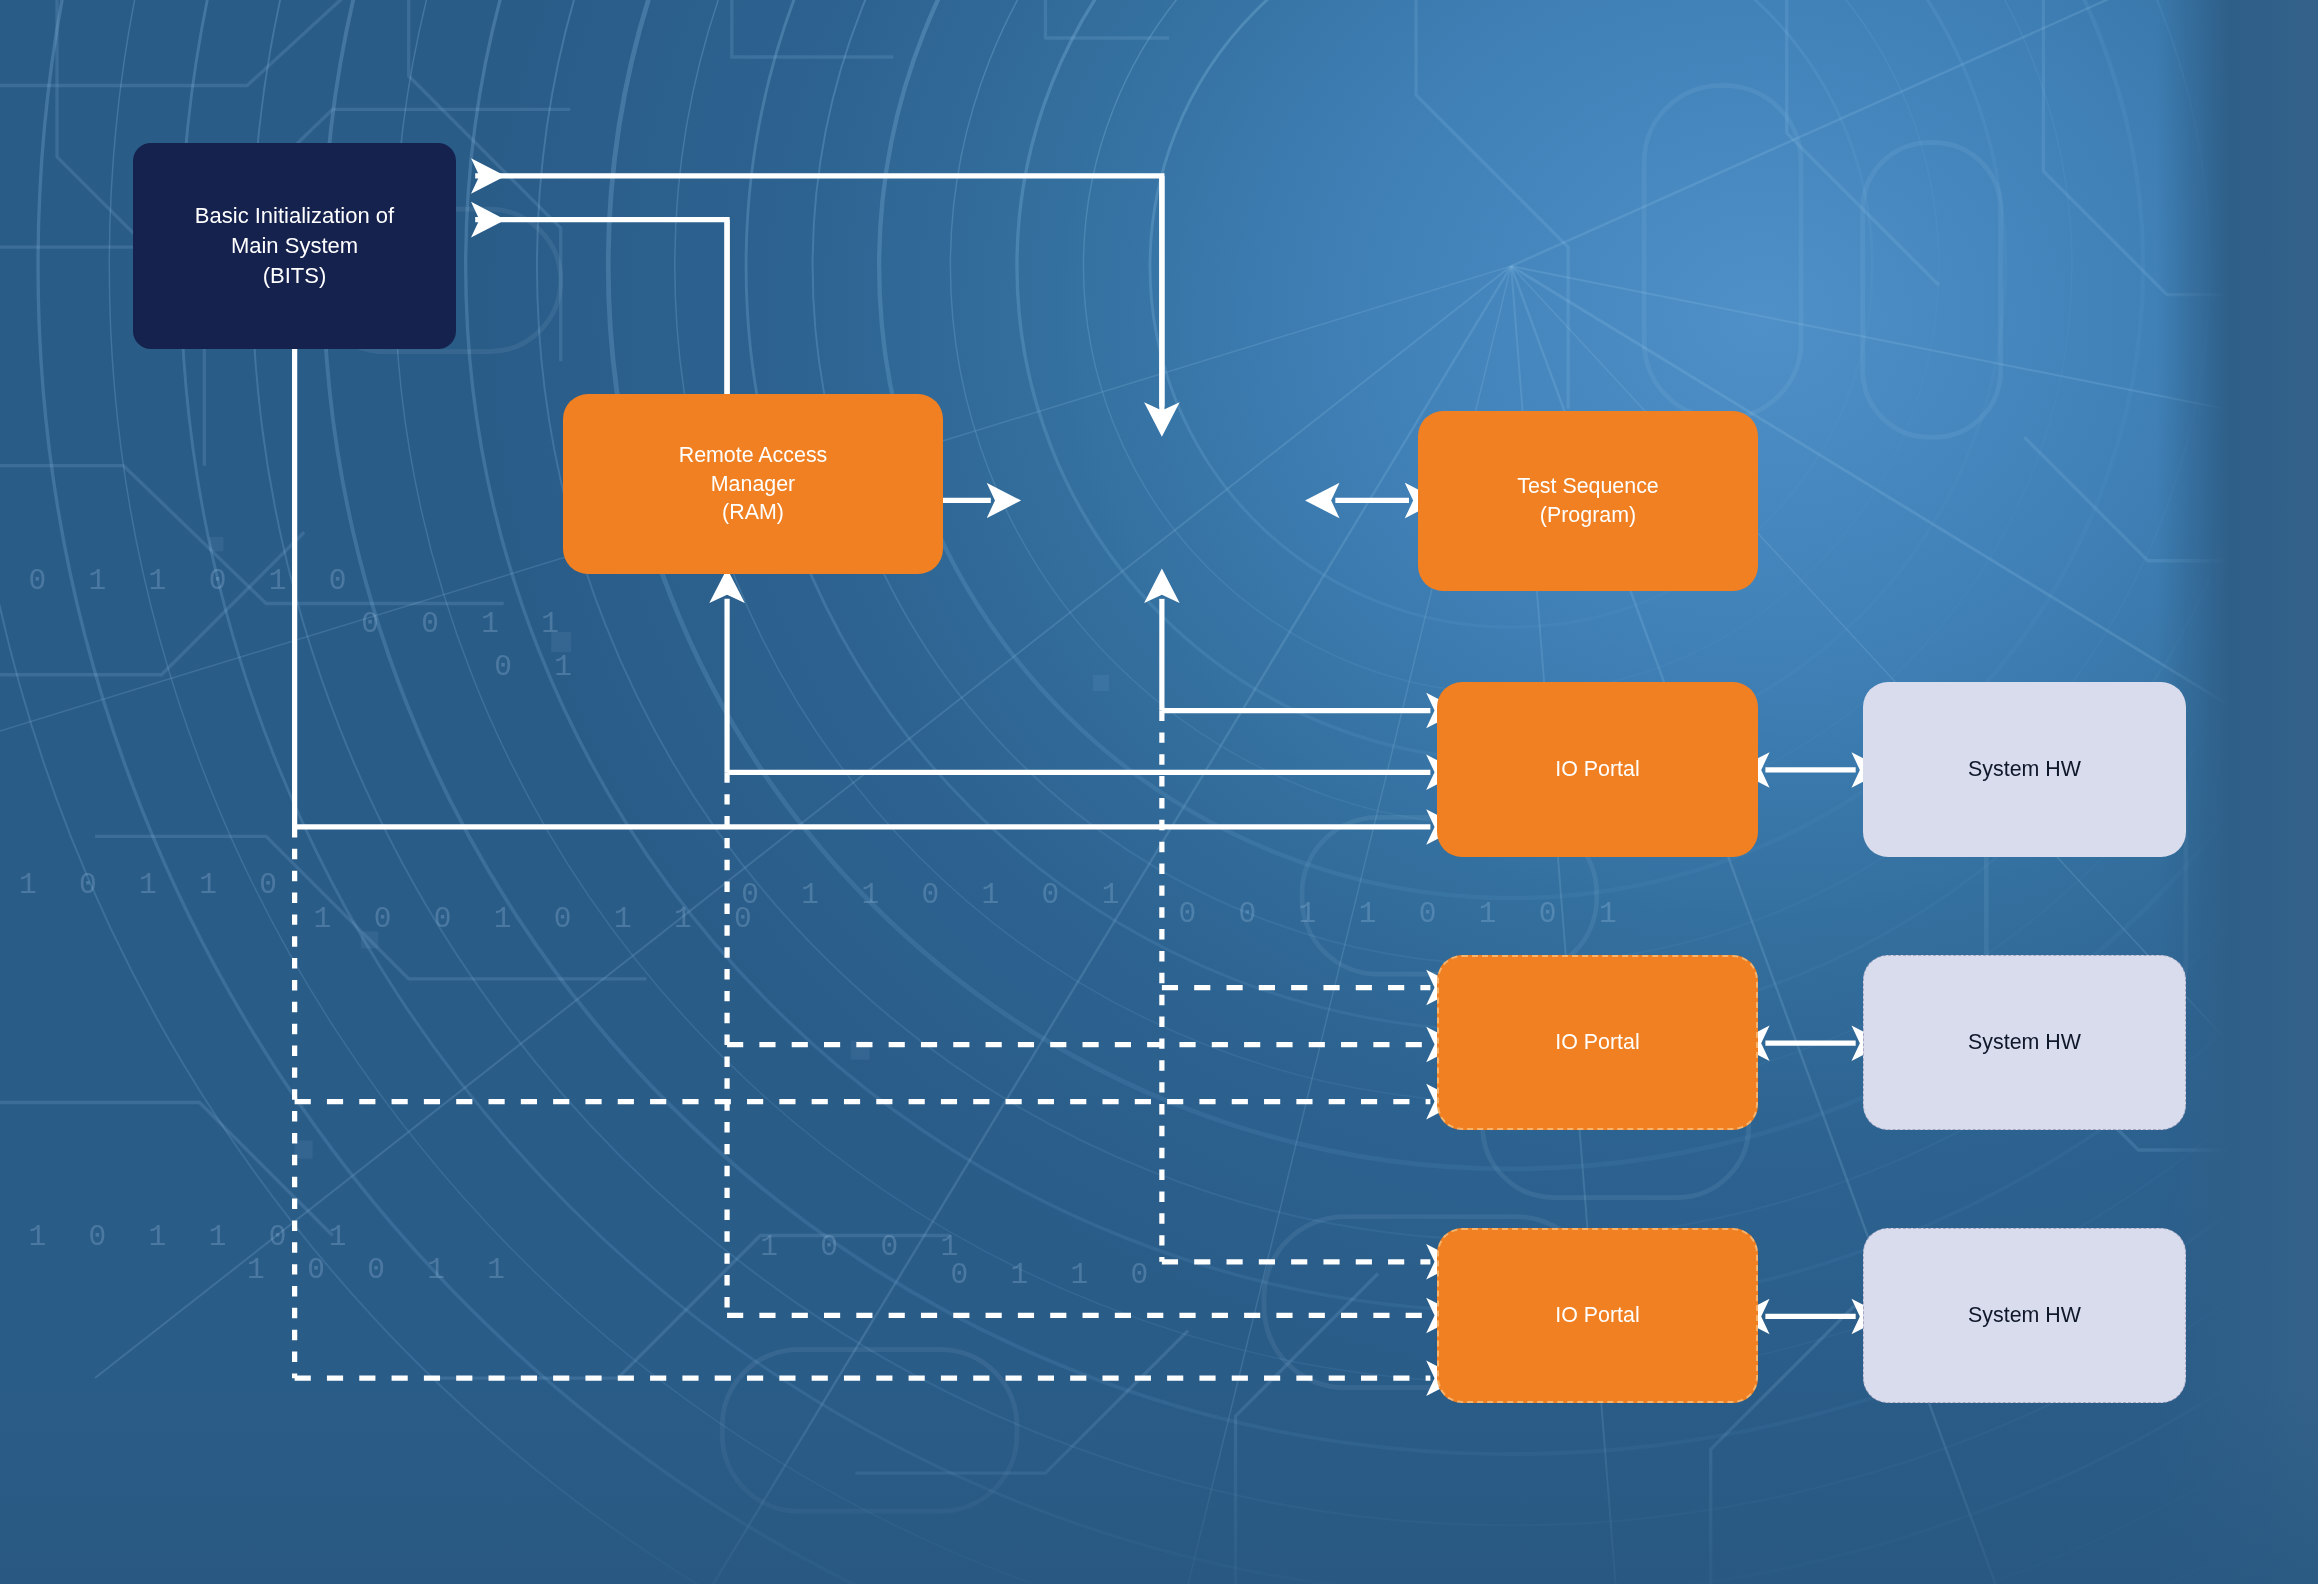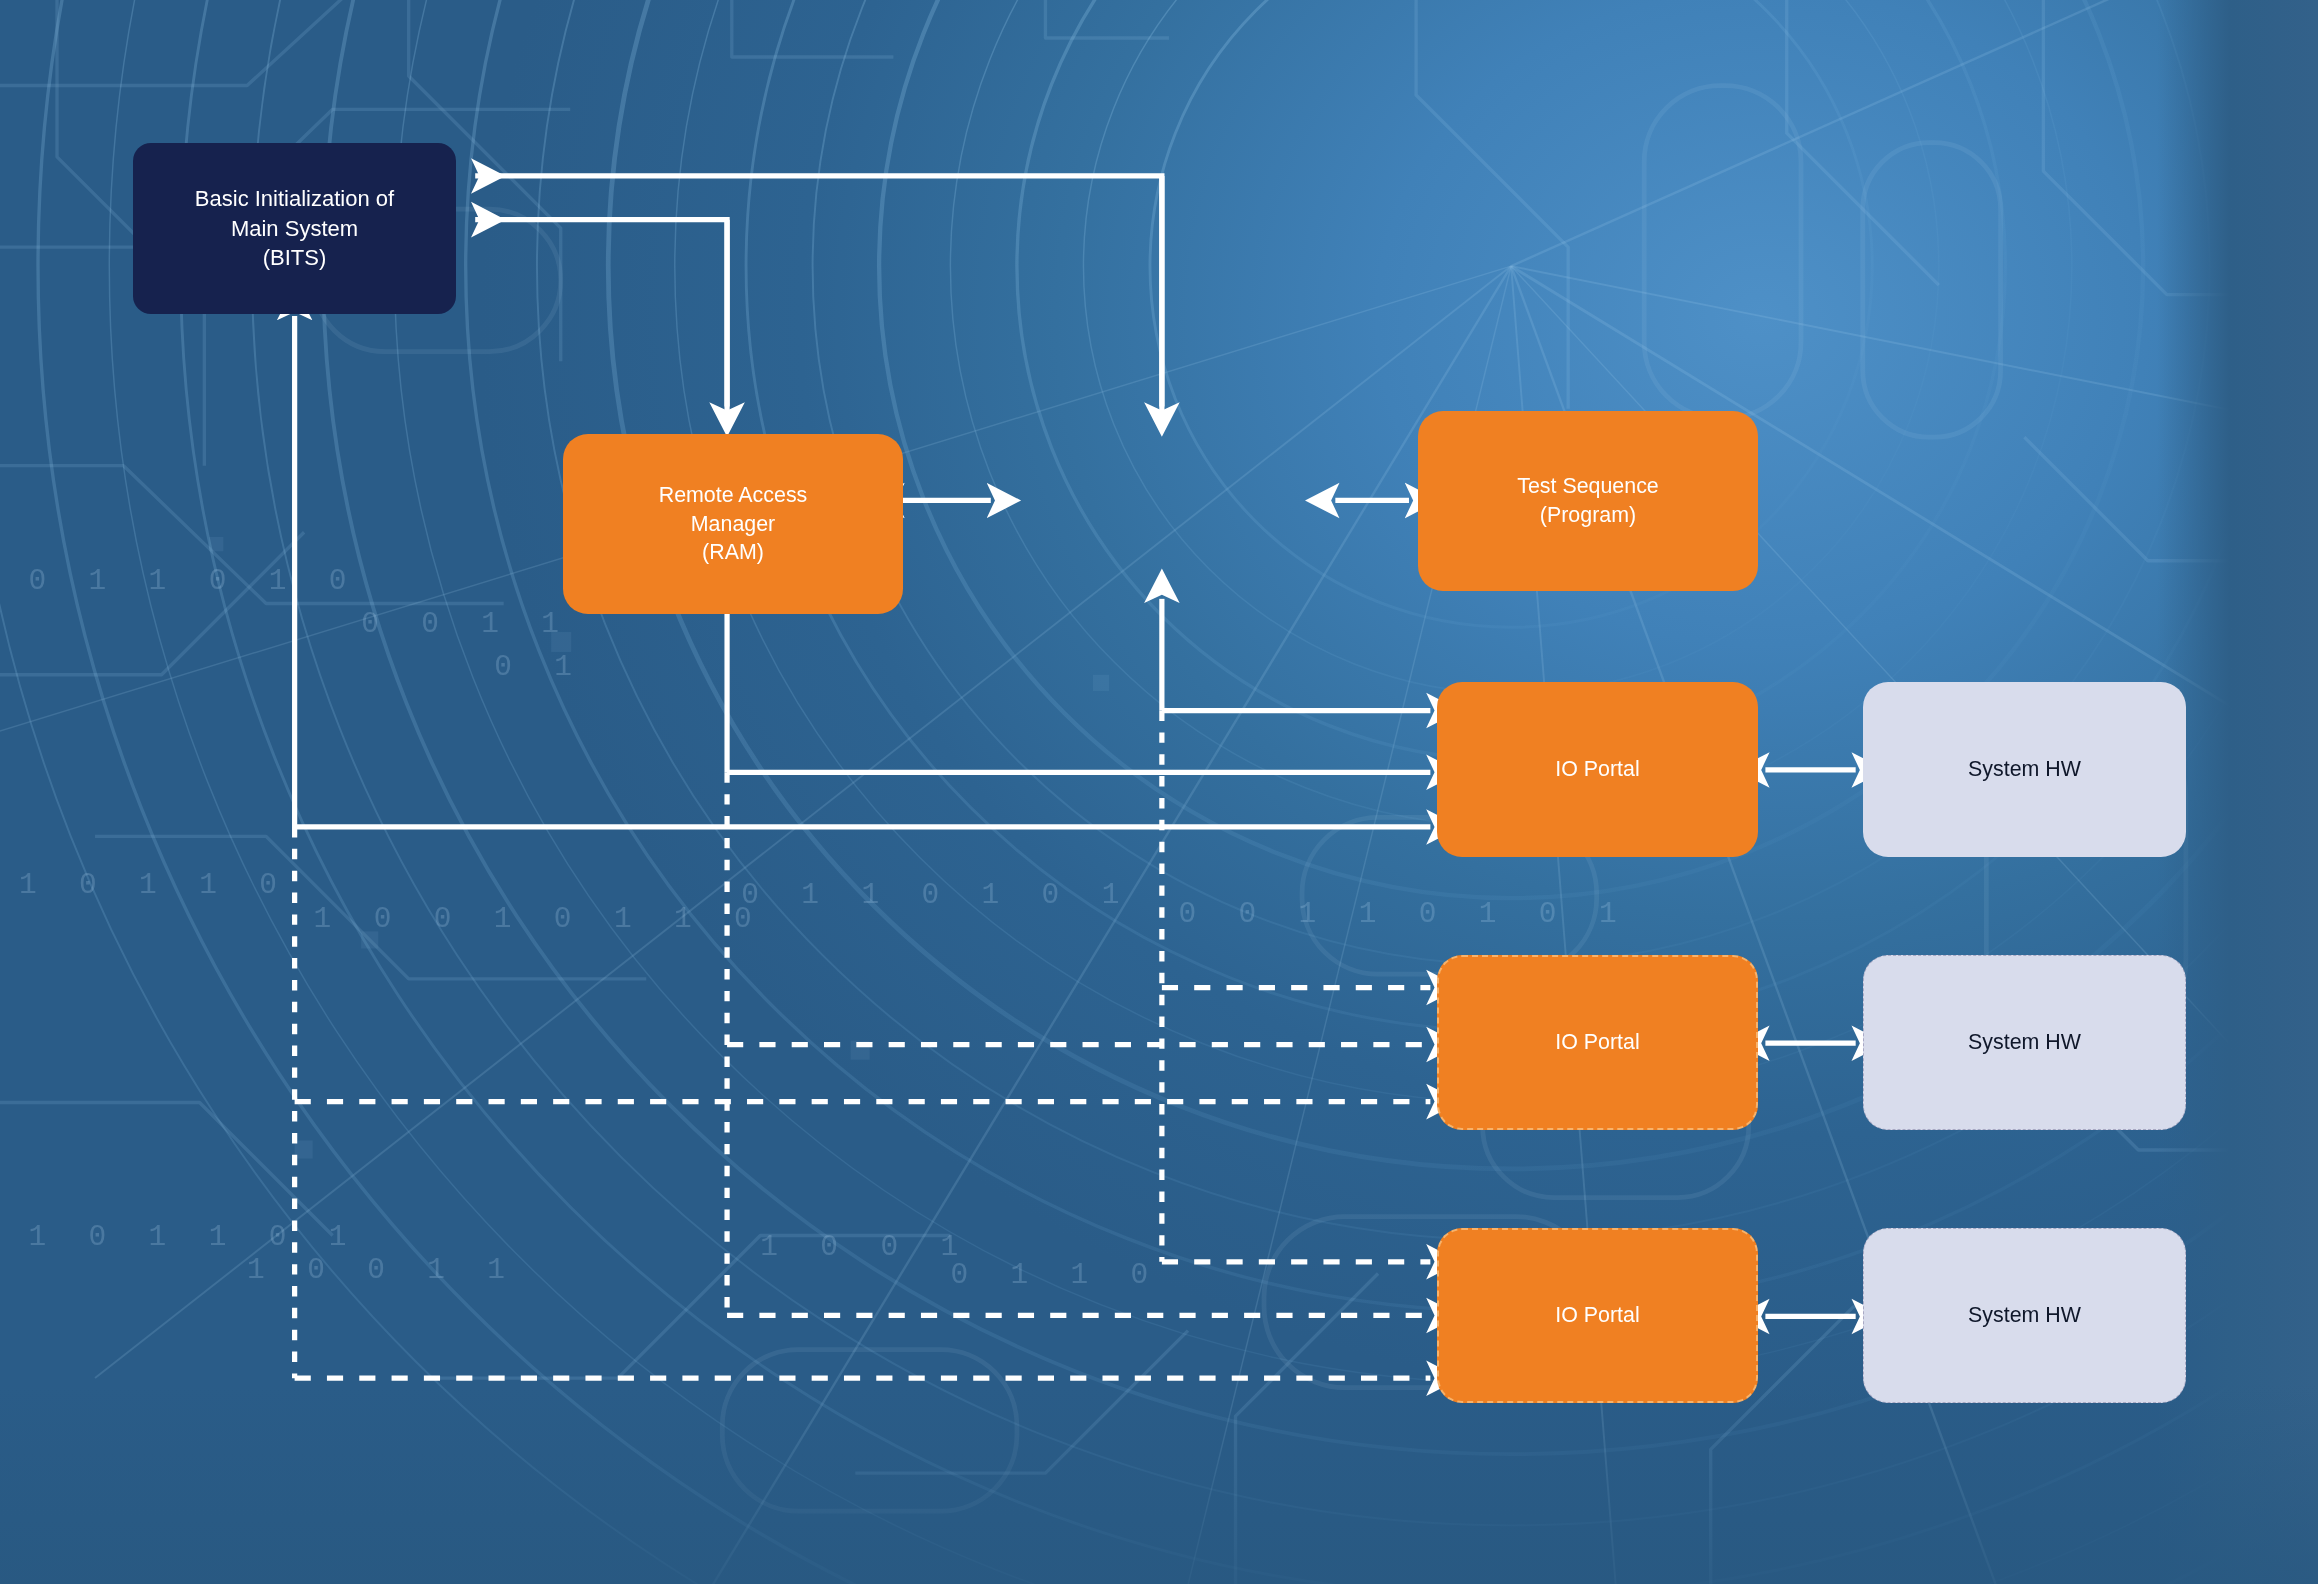--- a/index.html
+++ b/index.html
@@ -196,29 +196,29 @@
 
     <path class="ln-d" d="M2445 2655 L3010 2655" marker-end="url(#arrR)"></path>
     <path class="ln-d" d="M1530 2768 L3010 2768" marker-end="url(#arrR)"></path>
     <path class="ln-d" d="M620 2900 L3010 2900" marker-end="url(#arrR)"></path>
 
     <path class="ln" d="M3715 1620 L3905 1620" marker-start="url(#arrL)" marker-end="url(#arrR)"></path>
     <path class="ln" d="M3715 2195 L3905 2195" marker-start="url(#arrL)" marker-end="url(#arrR)"></path>
     <path class="ln" d="M3715 2770 L3905 2770" marker-start="url(#arrL)" marker-end="url(#arrR)"></path>
   </svg>
 
-  <div class="node node-bits" style="left:133px;top:143px;width:323px;height:171px;text-align:center;">
+  <div class="node node-bits" style="left:133px;top:143px;width:323px;height:206px;text-align:center;">
     <div>
       <div>Basic Initialization of</div>
       <div>Main System</div>
       <div>(BITS)</div>
     </div>
   </div>
 
-  <div class="node node-orange" style="left:563px;top:434px;width:340px;height:180px;">
+  <div class="node node-orange" style="left:563px;top:394px;width:380px;height:180px;">
     <div>
       <div>Remote Access</div>
       <div>Manager</div>
       <div>(RAM)</div>
     </div>
   </div>
 
 
   <div class="node node-orange" style="left:1418px;top:411px;width:340px;height:180px;justify-content:center;">
     <div>

